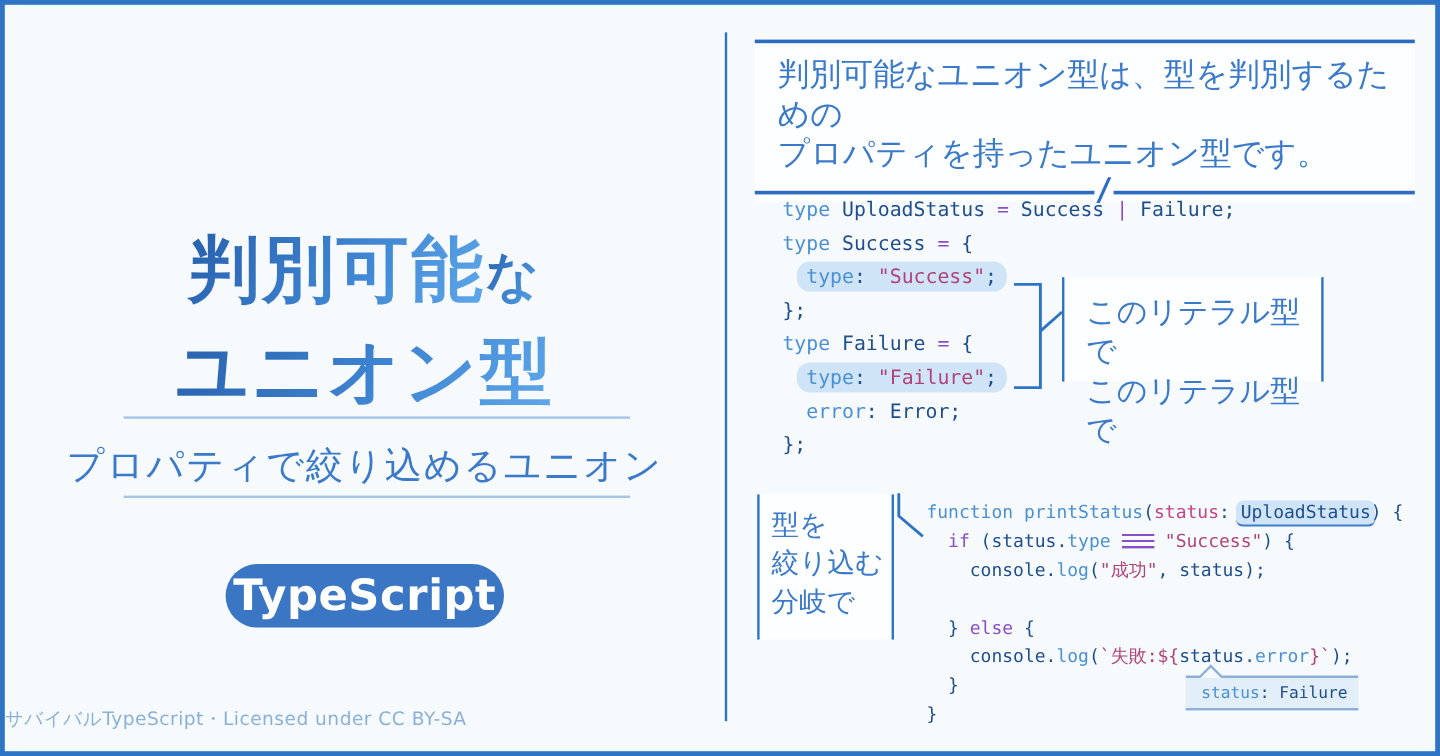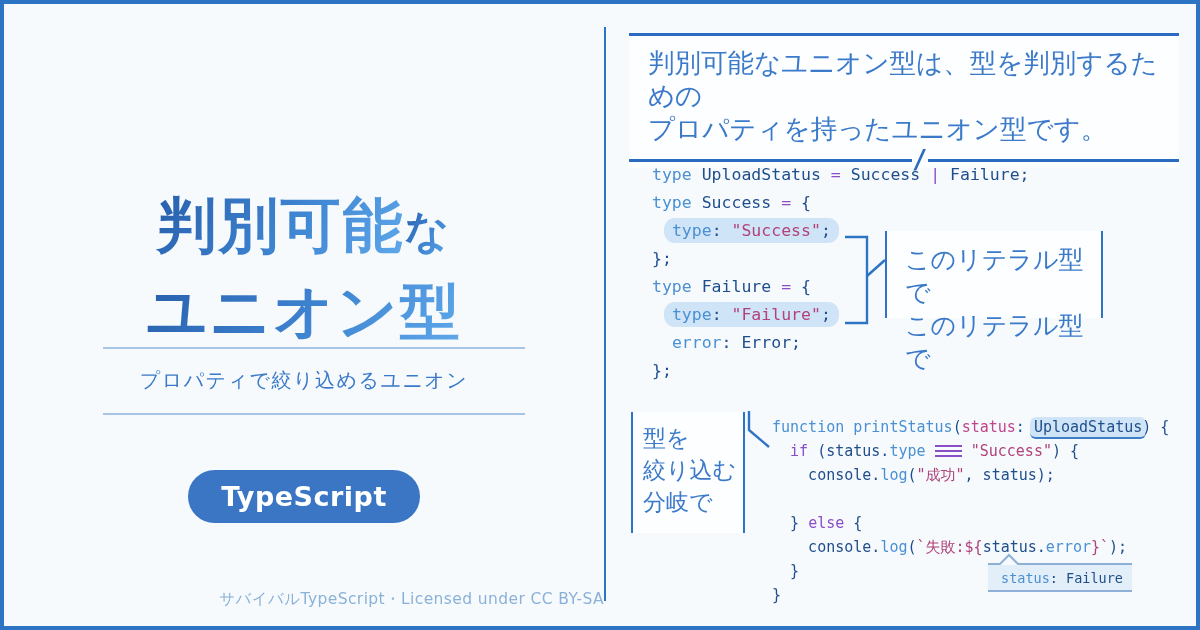--- a/index.html
+++ b/index.html
@@ -12,25 +12,25 @@
   .left-panel{position:absolute;left:0;top:0;width:600px;height:622px;}
   .main-title{position:absolute;left:0;top:186px;width:600px;text-align:center;
     font-weight:800;line-height:70px;letter-spacing:2px;}
   .main-title .grad{
     background:linear-gradient(120deg,#2a63b0 5%,#3f85d2 55%,#5ea8ea 100%);
     -webkit-background-clip:text;background-clip:text;color:transparent;}
   .t-big{font-size:60px;}
   .t-small{font-size:44px;}
   .hrule{position:absolute;height:2px;background:#a6c6e8;width:422px;left:99px;}
   .subtitle{position:absolute;left:0;top:363px;width:600px;text-align:center;
-    font-size:20px;color:var(--text-blue,#3b7ac9);letter-spacing:1.5px;font-weight:500;}
+    font-size:31px;color:var(--text-blue,#3b7ac9);letter-spacing:1.5px;font-weight:500;}
   .badge{position:absolute;left:184px;top:466px;width:232px;height:53px;border-radius:27px;
     background:var(--badge-bg,#3b76c4);display:flex;align-items:center;justify-content:center;
-    color:#ffffff;font-size:27px;font-weight:700;letter-spacing:.5px;}
-  .footer{position:absolute;left:0;top:585px;width:600px;text-align:right;
+    color:#ffffff;font-size:36px;font-weight:700;letter-spacing:.5px;}
+  .footer{position:absolute;left:0;top:585px;width:600px;text-align:left;
     font-size:15.5px;color:var(--footer-col,#8ab1d8);letter-spacing:.4px;}
   
   .divider{position:absolute;left:600px;top:23px;width:2px;height:574px;background:var(--frame,#2e74c4);}
   
   .summary{position:absolute;left:625px;top:29px;width:550px;background:var(--box-bg,#fdfeff);
     border-top:3px solid var(--line-blue,#2b6cc0);}
   .summary-text{padding:10px 8px 8px 19px;font-size:26.5px;line-height:33px;
     color:var(--text-blue,#3b7ac9);font-weight:500;}
   .summary-bottom{display:flex;align-items:center;height:15px;}
   .summary-bottom .seg{height:3px;background:var(--line-blue,#2b6cc0);}

